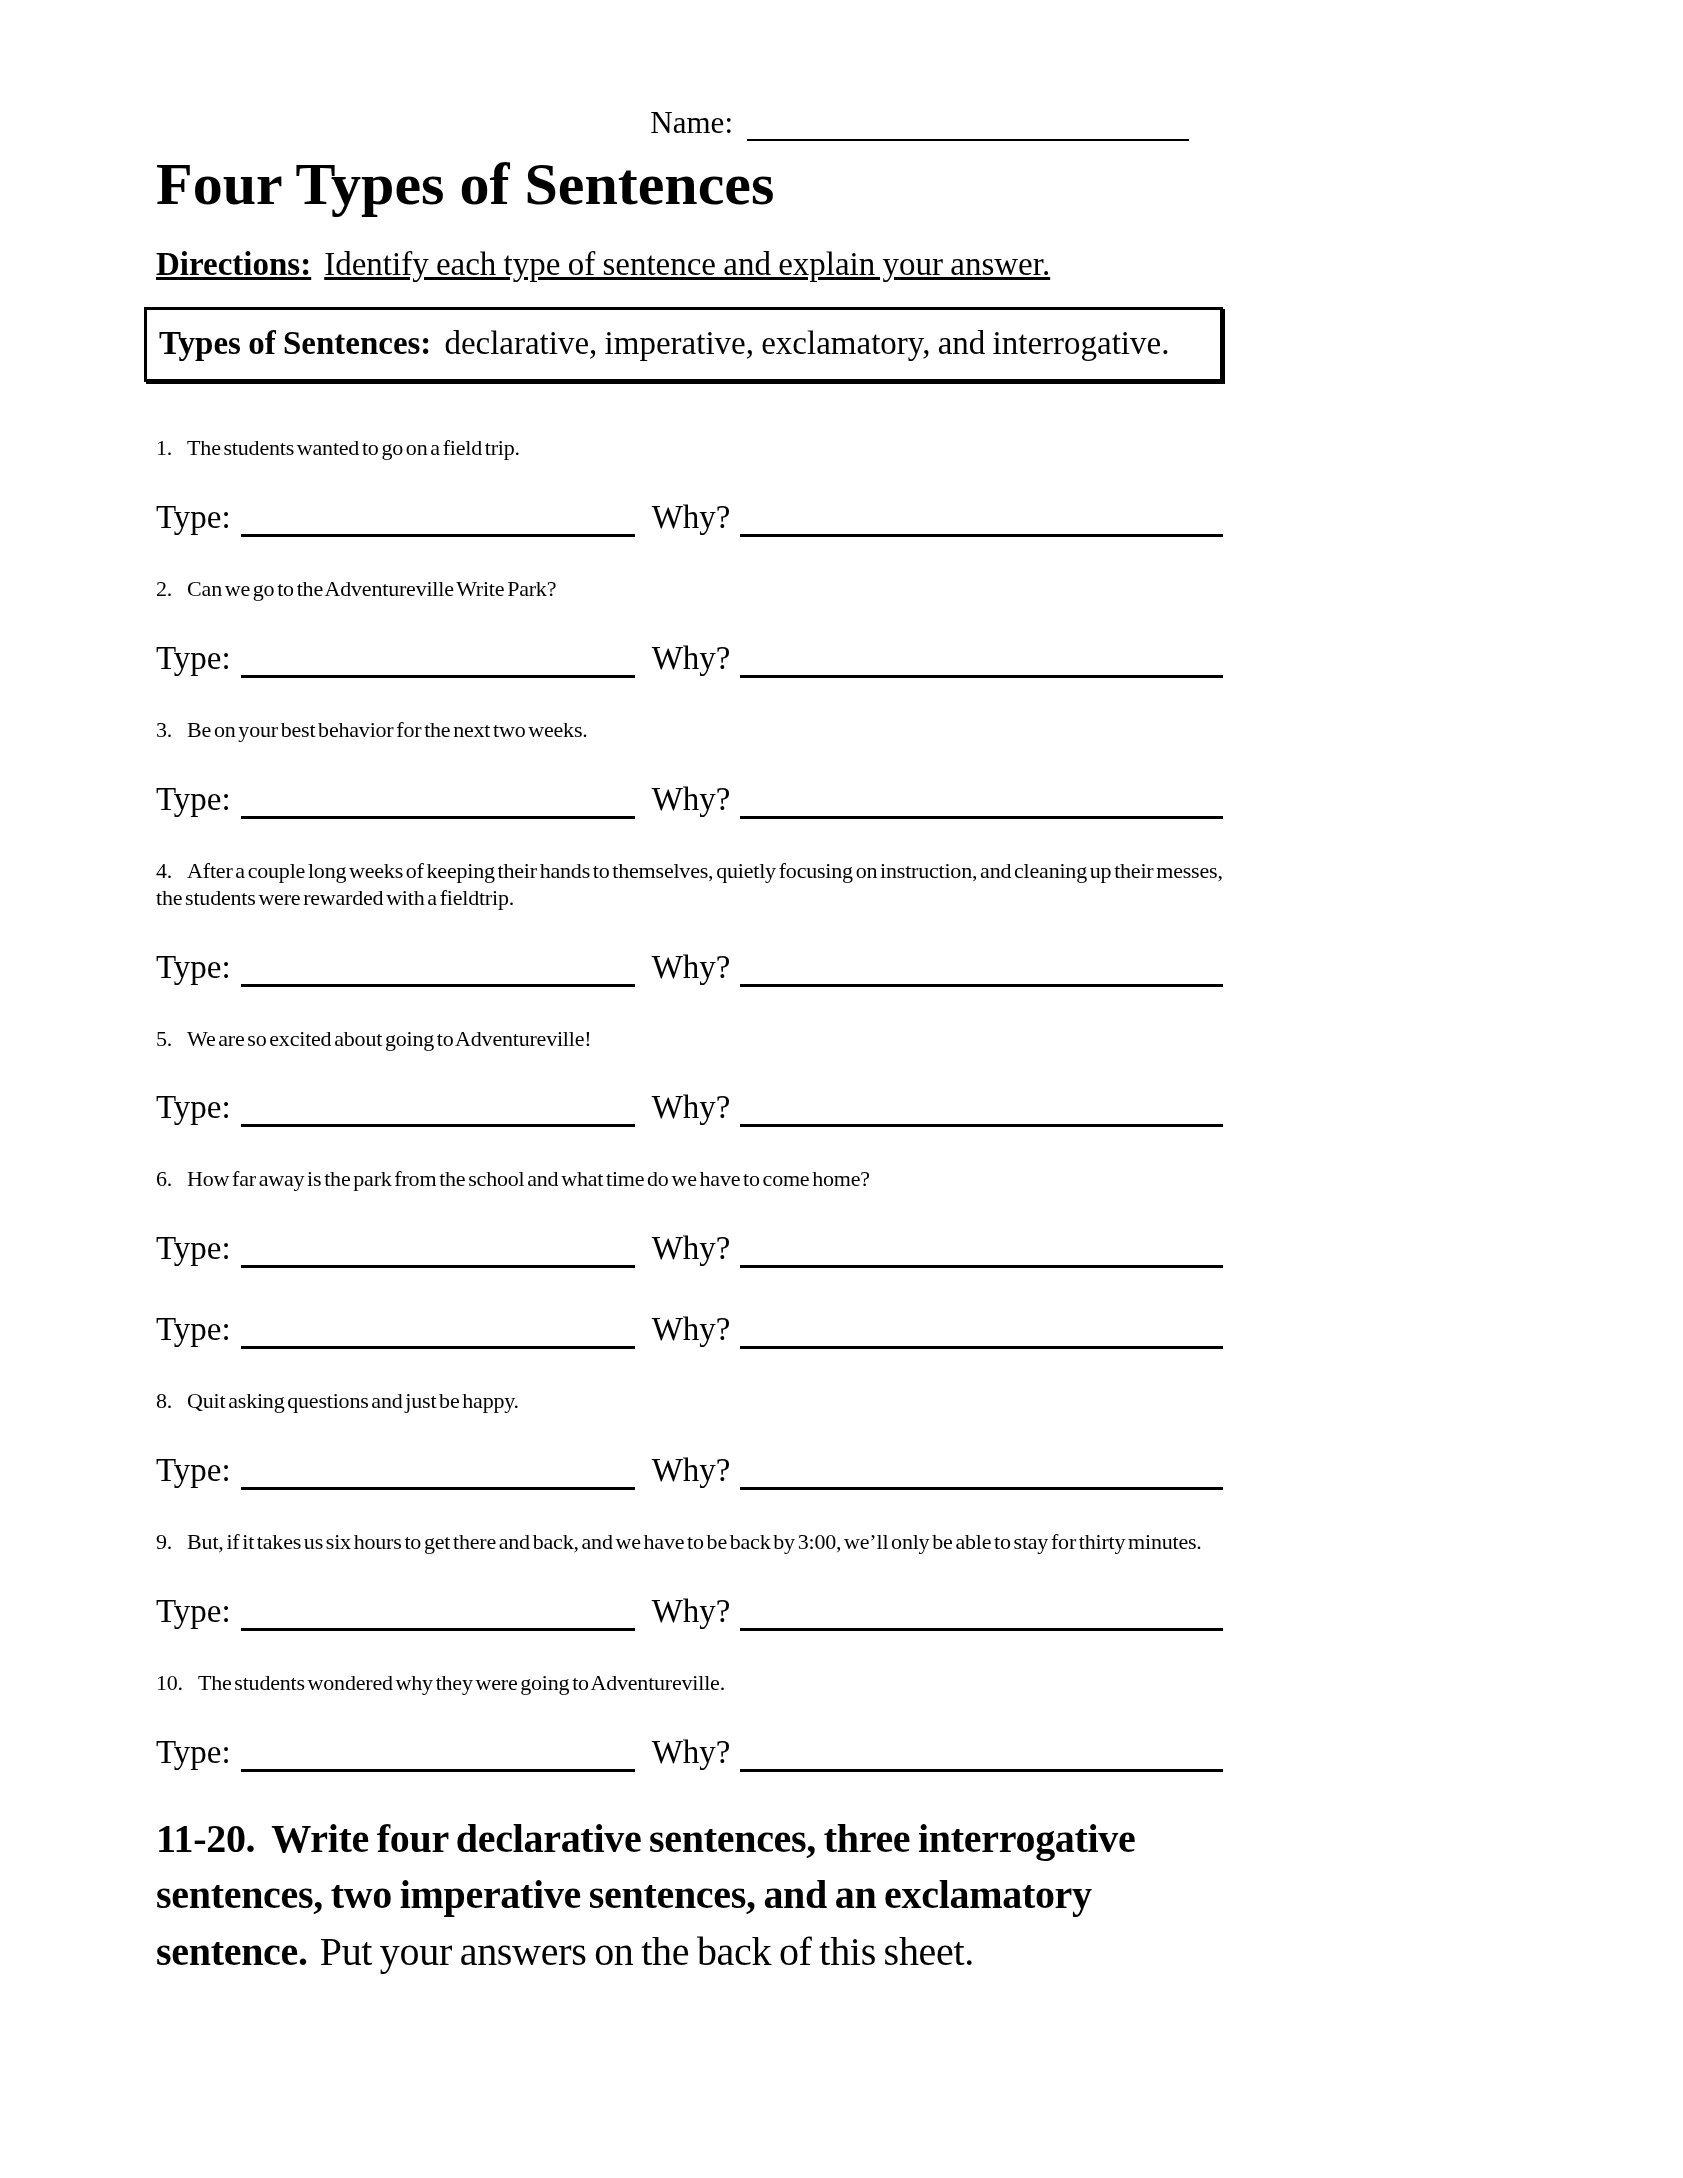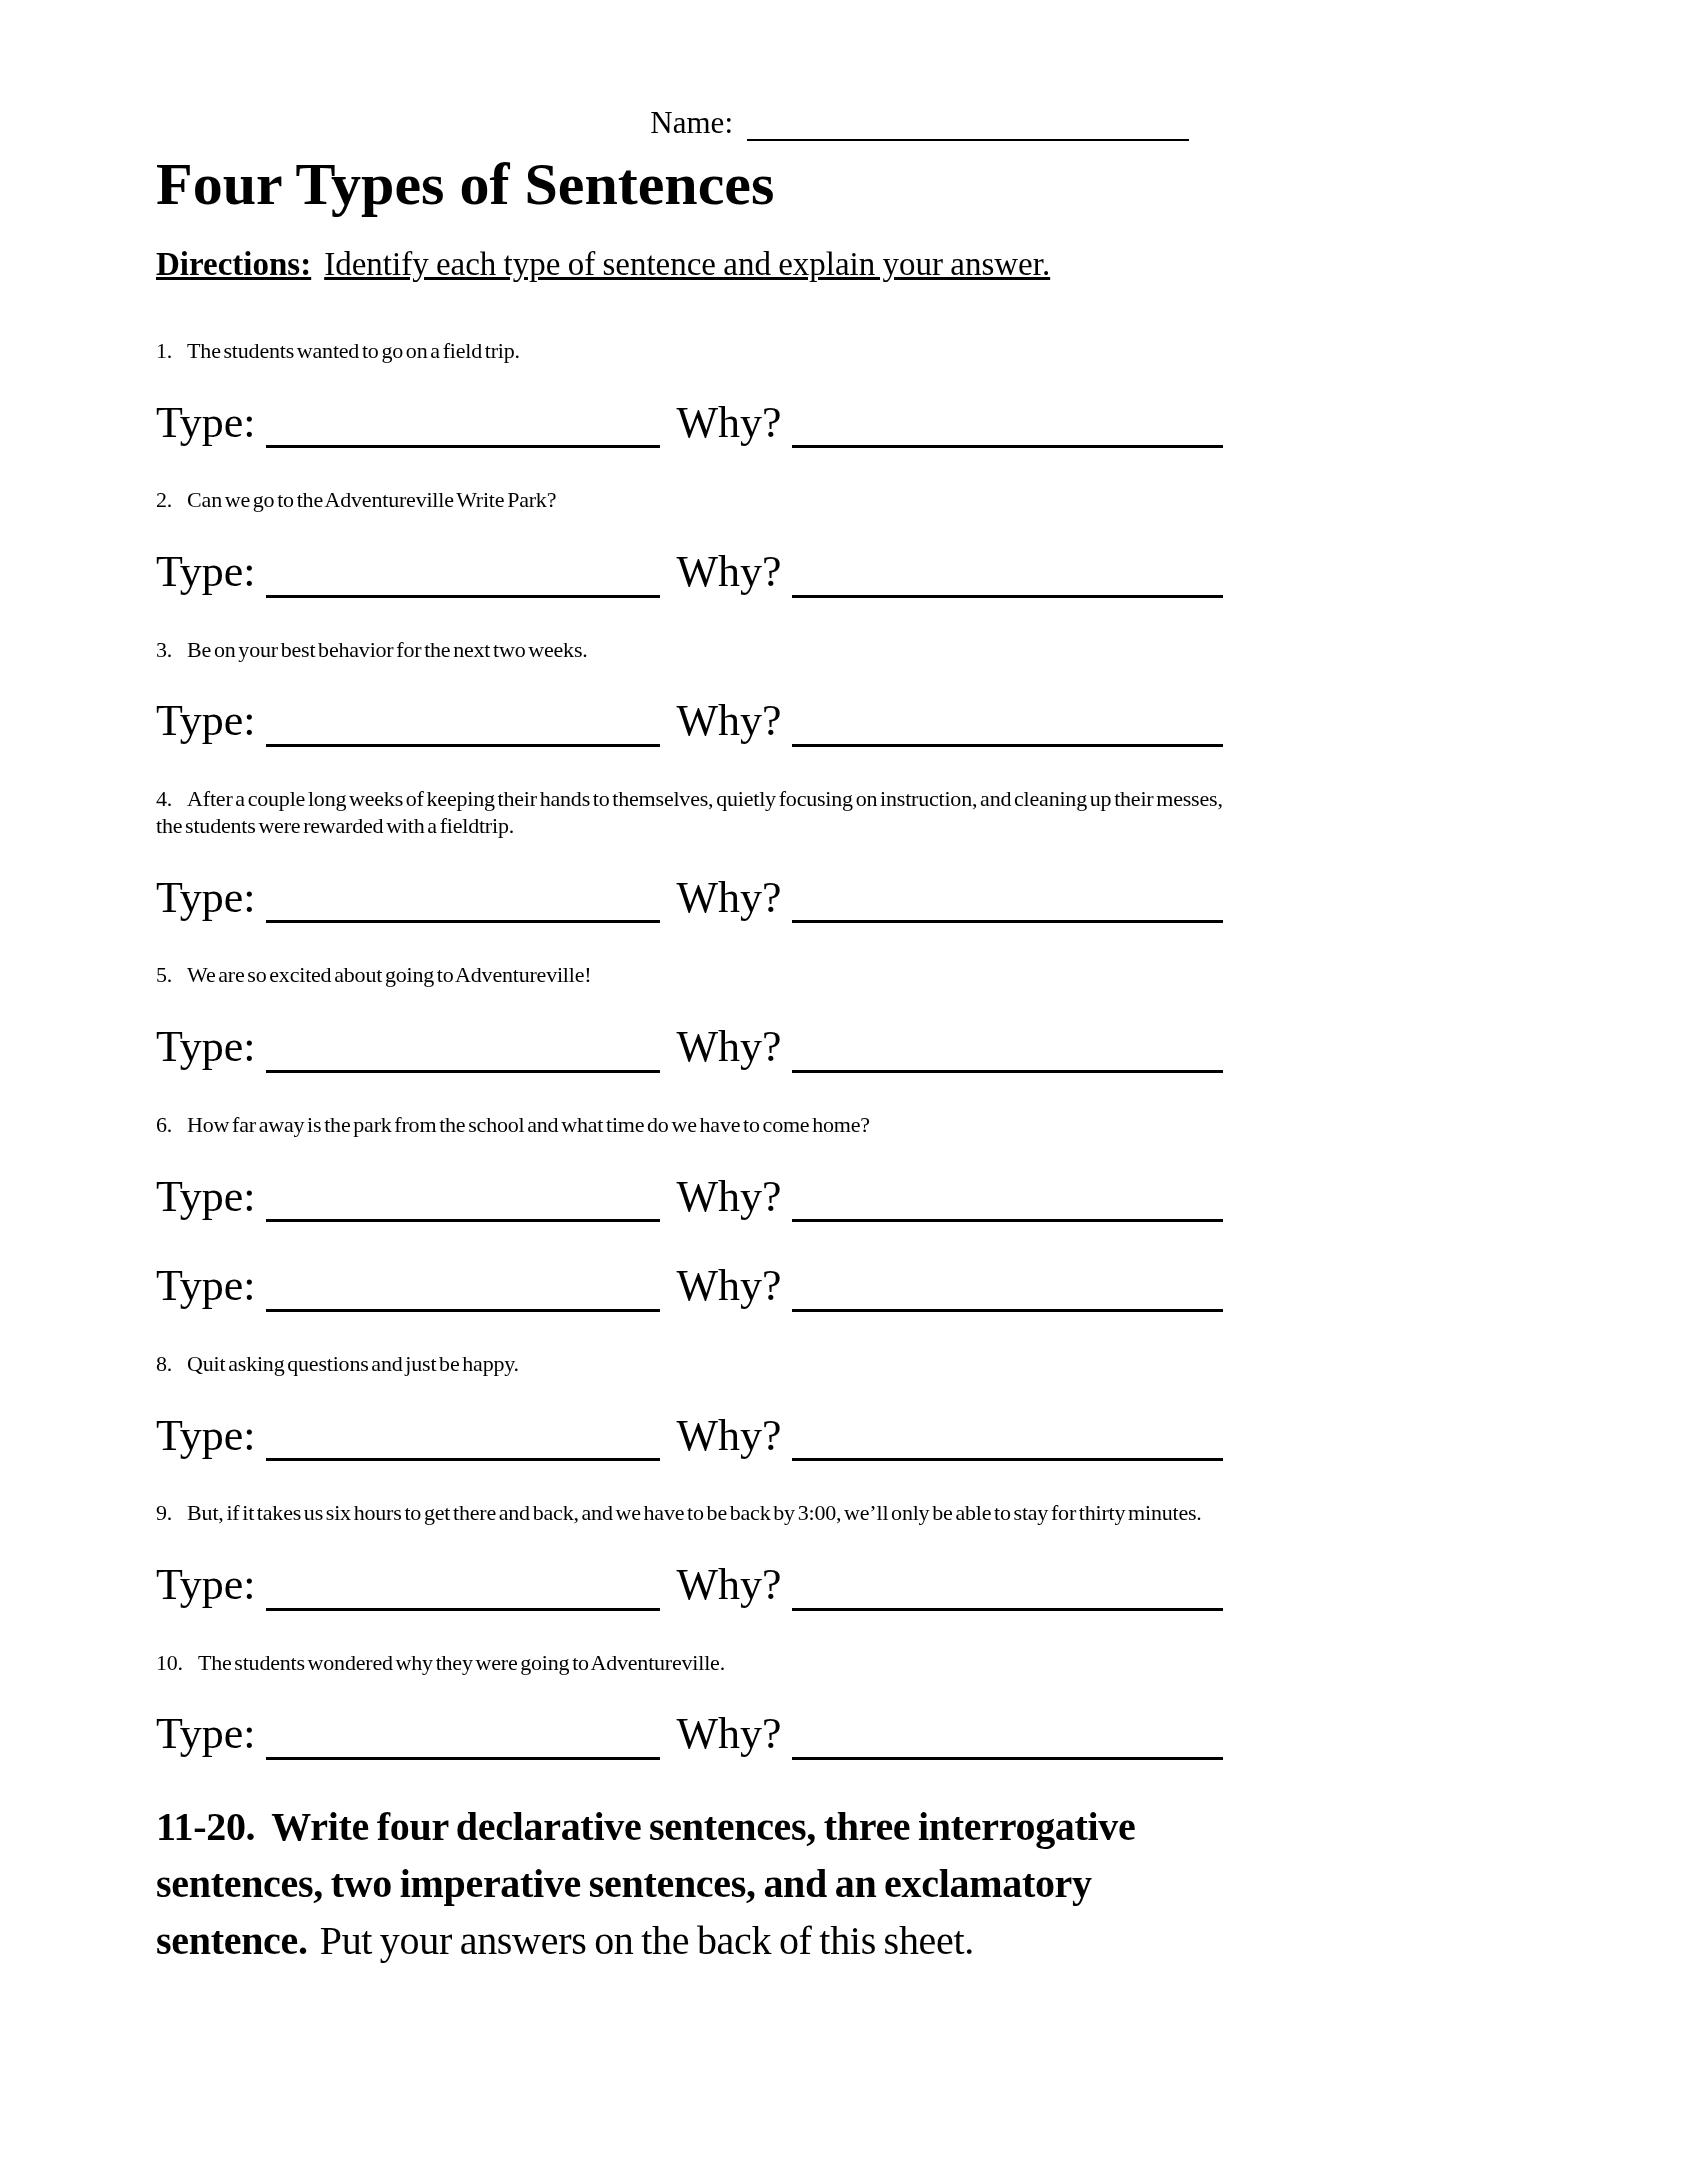--- a/index.html
+++ b/index.html
@@ -48,21 +48,21 @@
   .qblock { margin-bottom: 39px; }
   .qtext {
     margin: 0;
     font-size: 22px; line-height: 1.22;
     letter-spacing: -0.2px; word-spacing: -2.5px;
   }
   .qnum { margin-right: 15px; }
   .answer-row {
     display: flex; align-items: flex-end;
     margin-top: 33px;
-    font-size: 44px; line-height: 1.15;
+    font-size: 33px; line-height: 1.15;
   }
   .blank { border-bottom: 3px solid #000; height: 42px; }
   .type-blank { width: 394px; margin-left: 10px; }
   .why-label { margin-left: 17px; }
   .why-blank { flex: 1; margin-left: 10px; }
   .final-task {
     margin: 0;
     font-size: 40px; line-height: 1.42;
     letter-spacing: -0.3px; word-spacing: -2px;
   }
@@ -79,20 +79,23 @@
     <span>Name:</span>
     <span class="name-line"></span>
   </div>
 
   <h1 class="title">Four Types of Sentences</h1>
 
   <p class="directions">
     <span class="bold-label">Directions:</span><span>Identify each type of sentence and explain your answer.</span>
   </p>
 
+  <div class="types-box">
+    <span class="bold-label">Types of Sentences:</span><span>declarative, imperative, exclamatory, and interrogative.</span>
+  </div>
 
   <div class="questions">
 
     <div class="qblock">
       <p class="qtext"><span class="qnum">1.</span><span>The students wanted to go on a field trip.</span></p>
       <div class="answer-row">
         <span>Type:</span>
         <span class="blank type-blank"></span>
         <span class="why-label">Why?</span>
         <span class="blank why-blank"></span>

